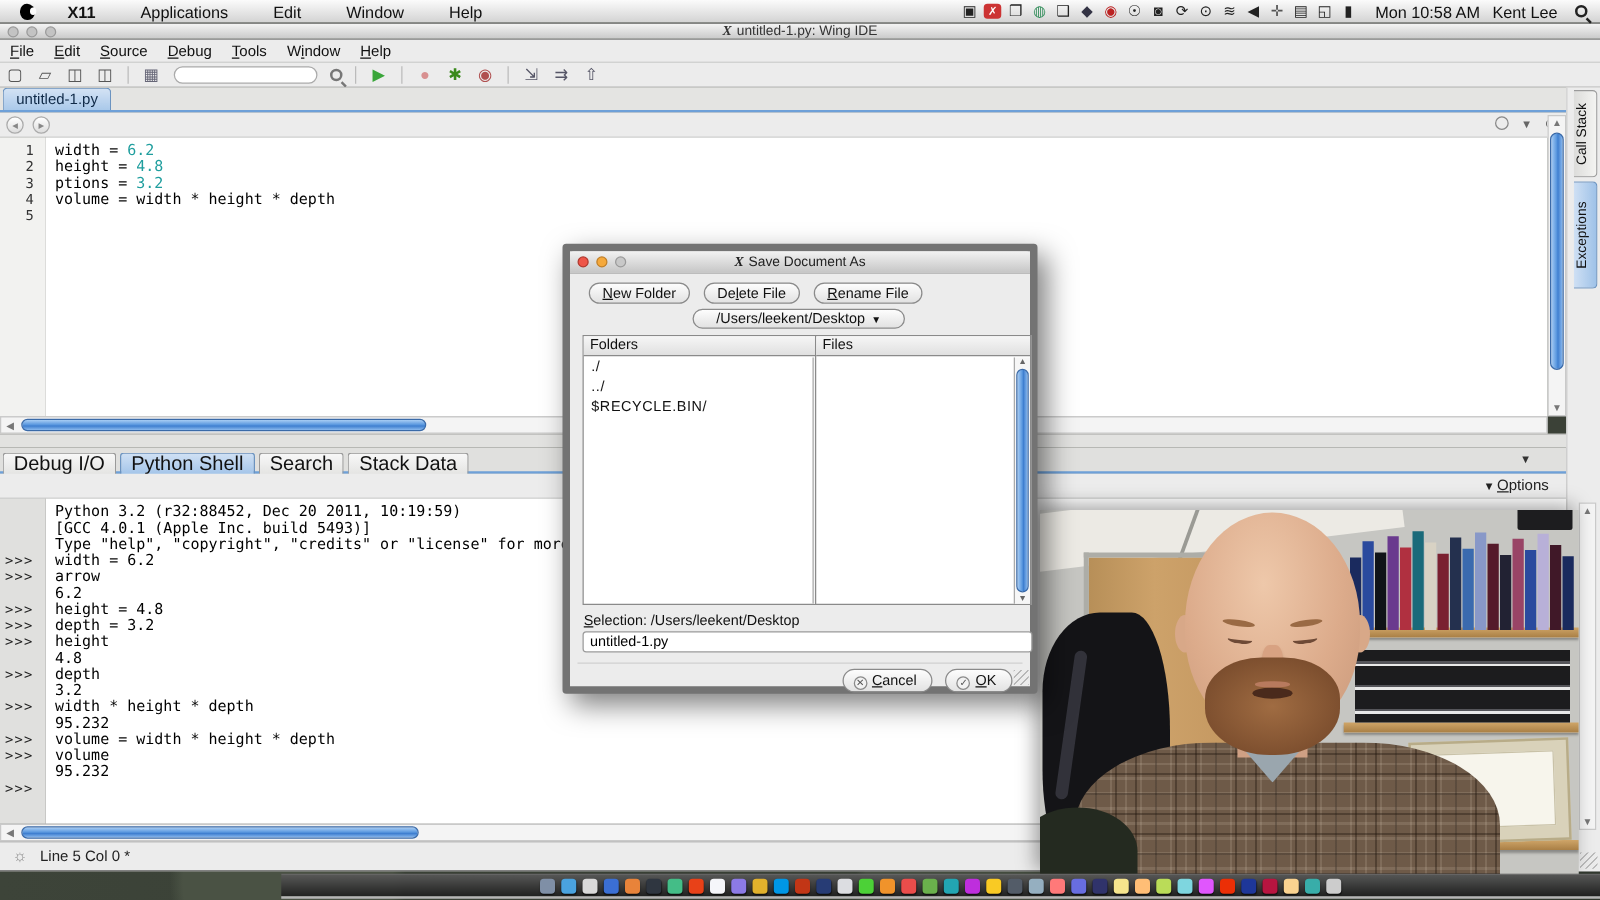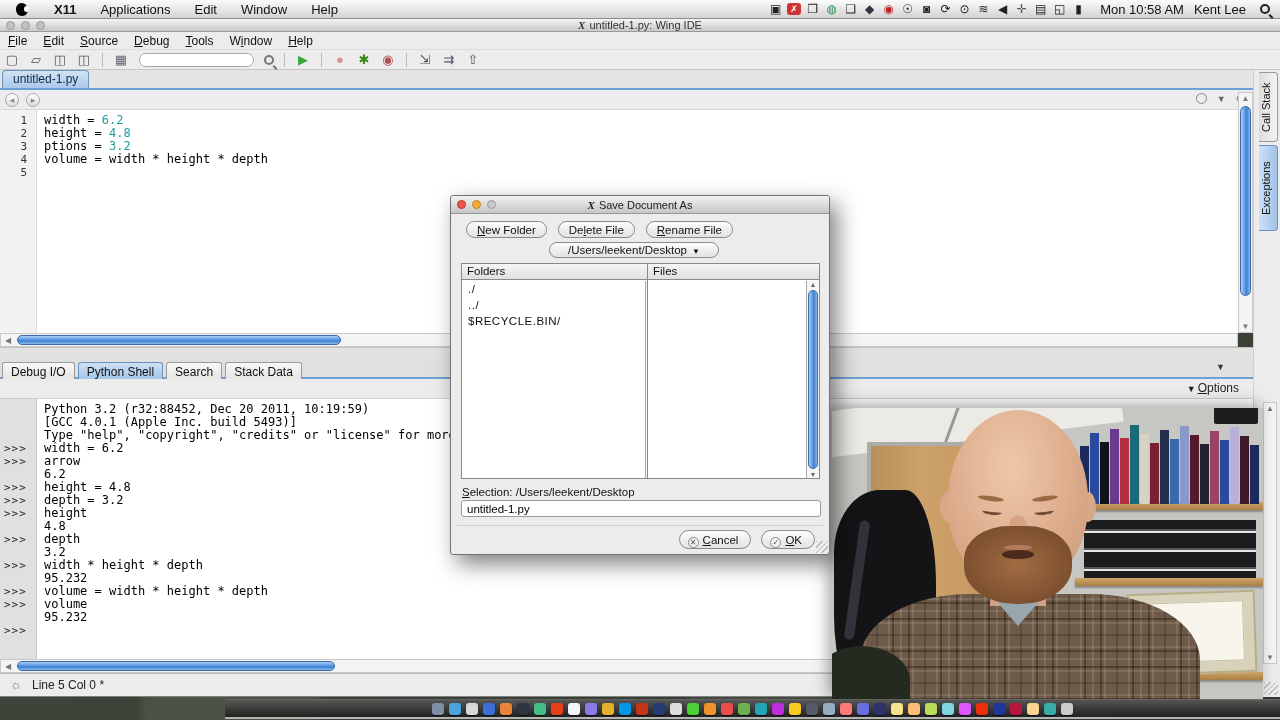--- a/index.html
+++ b/index.html
@@ -5,21 +5,21 @@
   * { margin:0; padding:0; box-sizing:border-box; }
   html,body { width:1280px; height:720px; overflow:hidden; }
   body { font-family:"Liberation Sans", sans-serif; background:#3b4137; position:relative; }
   .abs { position:absolute; }
 
   
   #macbar { left:0; top:0; width:1280px; height:19px; background:linear-gradient(#fbfbfb,#d3d3d3);
             border-bottom:1px solid #8e8e8e; display:flex; align-items:center; font-size:13px; color:#111; z-index:40; }
   #apple-logo { width:12px; height:13px; background:#000; border-radius:46% 54% 48% 48%; margin:0 14px 0 16px; position:relative; }
   #apple-logo::before { content:""; position:absolute; right:-1px; top:3px; width:5px; height:6px; background:#fbfbfb; border-radius:50%; }
-  #mac-items { display:flex; gap:0; }
+  #mac-items { display:flex; gap:12px; }
   #mac-items span { padding:0 12px; }
   #mac-items span.first { font-weight:bold; }
   #mac-right { margin-left:auto; display:flex; align-items:center; }
   #mac-status { display:flex; align-items:center; }
   #mac-status .sico { width:19px; height:15px; font-size:12px; line-height:15px; text-align:center; display:inline-block; border-radius:3px; }
   #mac-clock { margin:0 10px 0 12px; font-weight:500; }
   #mac-user { margin-right:14px; }
   .magnifier { width:10px; height:10px; border:2px solid #222; border-radius:50%; position:relative; display:inline-block; }
   .magnifier::after { content:""; position:absolute; width:2px; height:5px; background:#222; left:8px; top:8px; transform:rotate(-45deg); }
   #mac-search { margin-right:10px; }
@@ -75,21 +75,21 @@
   #editor-vsb { left:1238px; top:92px; width:15px; height:241px; }
   #editor-hsb { left:0; top:333px; width:1238px; height:14px; }
   #shell-hsb  { left:0; top:659px; width:1253px; height:14px; }
 
   #panelgap { left:0; top:347px; width:1280px; height:11px; background:#e2e2e0; border-top:1px solid #c2c2c0; }
 
   
   #btabs { left:0; top:358px; width:1253px; height:21px; background:#e0e0de; border-bottom:2px solid #6ea0d8; }
   #btabs .btab { position:relative; display:inline-block; height:19px; margin:4px 1px 0 2px; padding:0 8px;
                  border:1px solid #9a9a9a; border-bottom:none; border-radius:3px 3px 0 0; background:linear-gradient(#f8f8f8,#e2e2e0);
-                 font-size:12px; line-height:18px; color:#111; vertical-align:bottom; }
+                 font-size:16px; line-height:18px; color:#111; vertical-align:bottom; }
   #btabs .btab.active { background:linear-gradient(#cfe0f4,#9fc2e8); border-color:#6b93c0; }
   #btabs-caret { position:absolute; right:28px; top:4px; font-size:9px; color:#333; }
 
   #inforow { left:0; top:379px; width:1253px; height:20px; background:#ececec; border-bottom:1px solid #d0d0d0;
              font-size:12px; color:#222; line-height:19px; }
   #info-msg { padding-left:8px; white-space:pre; }
   #options { position:absolute; right:14px; top:0; font-size:12px; color:#222; }
   #options .caret { font-size:9px; margin-right:2px; }
 
   #shell { left:0; top:399px; width:1253px; height:260px;
@@ -108,21 +108,21 @@
   #right-filler { left:1253px; top:70px; width:27px; height:627px; background:#ececec; border-left:1px solid #d0d0d0; }
   .vtab { position:absolute; left:1259px; width:19px; border:1px solid #9a9a9a; border-right:none; border-radius:4px 0 0 4px;
           background:linear-gradient(90deg,#f4f4f2,#dcdcda); writing-mode:vertical-rl; transform:rotate(180deg);
           font-size:11px; color:#111; text-align:center; padding:6px 1px; }
   .vtab.active { background:linear-gradient(90deg,#9fc2e8,#cfe0f4); border-color:#6b93c0; }
   #shell-vsb { left:1263px; top:402px; width:14px; height:262px; background:#f4f4f4; border:1px solid #c9c9c9; }
   #grip { left:1264px; top:682px; width:14px; height:13px;
           background:repeating-linear-gradient(135deg,#bbb 0 1px,transparent 1px 4px); }
 
   
-  #dialog { left:450px; top:195px; width:380px; height:360px; background:#ececec; border:1px solid #737373;
+  #dialog { left:450px; top:195px; width:380px; height:360px; background:#ececec; border:6px solid #737373;
             border-radius:3px; box-shadow:7px 9px 22px rgba(0,0,0,.5); z-index:20; font-size:11.5px; color:#111; }
   #dlg-titlebar { position:absolute; left:0; top:0; right:0; height:18px; background:linear-gradient(#f2f2f2,#c6c6c6);
                   border-bottom:1px solid #979797; border-radius:3px 3px 0 0; display:flex; align-items:center; }
   #dlg-title { position:absolute; left:0; right:0; text-align:center; font-size:11px; color:#222; }
   #dlg-title .x11glyph { font-family:"Liberation Serif", serif; font-style:italic; font-weight:bold; margin-right:4px; }
   .pill { display:inline-block; border:1px solid #8a8a8a; border-radius:9px; background:linear-gradient(#fdfdfd,#e2e2e2);
           text-align:center; }
   #dlg-btnrow { position:absolute; left:15px; top:25px; display:flex; gap:11px; }
   #dlg-btnrow .pill { padding:1px 10px; height:17px; line-height:14px; }
   #dlg-path { position:absolute; left:98px; top:46px; width:170px; height:16px; line-height:14px; padding:0 8px; }

